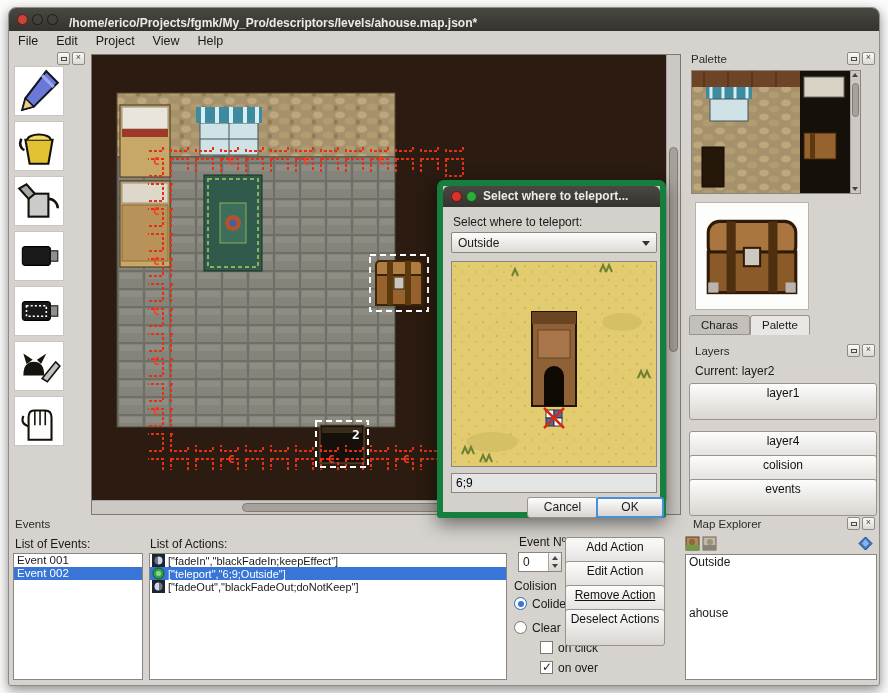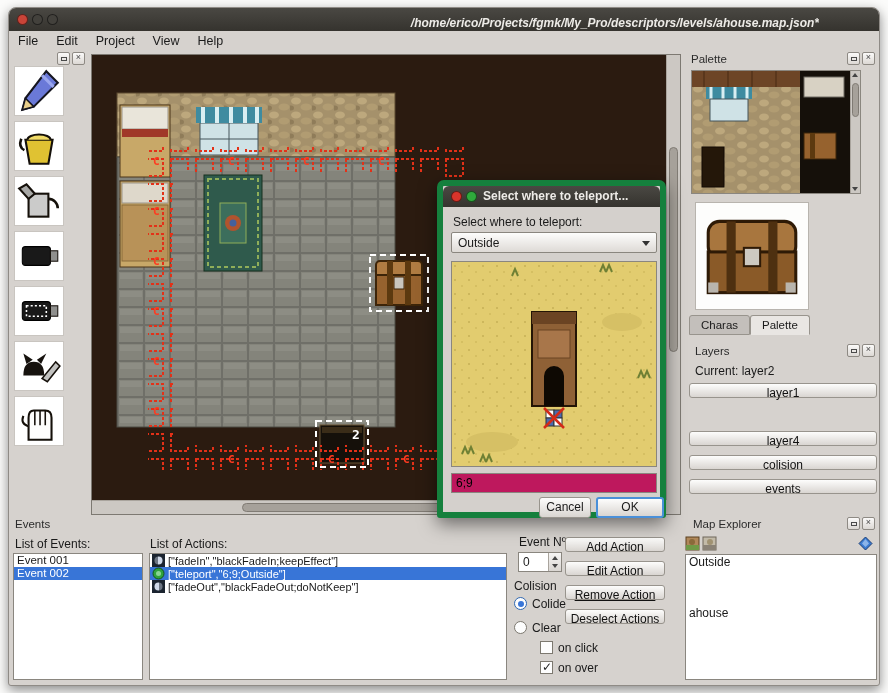--- a/index.html
+++ b/index.html
@@ -8,22 +8,22 @@
   .screen { position:relative; width:888px; height:693px; overflow:hidden; }
   .abs { position:absolute; }
 
   
   .window { position:absolute; left:8px; top:7px; width:872px; height:679px;
     background:#d6d2ce; border:1px solid #8f8b86; border-radius:8px 8px 3px 3px;
     box-shadow:0 4px 12px rgba(0,0,0,.45); }
   .titlebar { position:absolute; left:0; top:0; right:0; height:23px;
     background:linear-gradient(#4a4843,#35332e); border-radius:7px 7px 0 0; }
   .tl { position:absolute; top:6px; width:11px; height:11px; border-radius:50%; border:1px solid rgba(0,0,0,.5); }
-  .title-text { position:absolute; top:8px; left:60px; right:60px; text-align:right;
-    color:#edebe7; font-weight:bold; font-size:12px; white-space:nowrap; overflow:hidden;font-style:italic; }
+  .title-text { position:absolute; top:8px; left:60px; right:60px; text-align:left;
+    color:#edebe7; font-weight:bold; font-size:12px; white-space:nowrap; overflow:hidden; }
   .menubar { position:absolute; top:23px; left:0; right:0; height:21px; display:flex; background:#d6d2ce; }
   .menu-item { padding:3px 9px 0 9px; font-size:12.5px; }
 
   
   .dock-title { position:absolute; font-size:11.5px; color:#2b2b2b; }
   .dock-btn { position:absolute; width:13px; height:13px; border:1px solid #8e8a84;
     background:linear-gradient(#fbfaf9,#dcd8d4); border-radius:2px; }
   .dock-btn .sq { position:absolute; left:3px; top:4px; width:6px; height:4px; border:1px solid #4a4a4a; }
   .dock-btn .x { position:absolute; left:0; top:-1px; width:11px; text-align:center; font-size:9px; color:#4a4a4a; }
 
@@ -31,33 +31,33 @@
 
   .canvas-frame { position:absolute; left:82px; top:46px; width:590px; height:461px;
     border:1px solid #7d7972; background:#2b1b10; }
   .sb-v { position:absolute; background:#ccc8c3; border-left:1px solid #a9a49d; }
   .sb-h { position:absolute; background:#ccc8c3; border-top:1px solid #a9a49d; }
   .sb-thumb { position:absolute; background:#a6a19a; border:1px solid #807b74; border-radius:6px; }
   .sb-corner { position:absolute; background:#ccc8c3; }
 
   .panel-btn { position:absolute; background:linear-gradient(#fdfdfc,#d9d5d1);
     border:1px solid #98948d; border-radius:3px; font-size:12px; text-align:center;
-    line-height:19px; height:15px; color:#111; }
+    line-height:19px; height:37px; color:#111; }
   .listbox { position:absolute; background:#fff; border:1px solid #8a867f; overflow:hidden; }
   .list-row { height:13px; line-height:13px; font-size:11.5px; padding-left:3px; white-space:nowrap; }
   .list-row.selected { background:#3875d7; color:#fff; }
   .action-row { display:flex; align-items:center; gap:3px; height:13px; font-size:11px; padding-left:2px; white-space:nowrap; }
   .action-row.selected { background:#3875d7; color:#fff; }
 
   .tab { position:absolute; height:20px; line-height:19px; padding:0 11px; font-size:11.5px;
     border:1px solid #98948d; border-radius:3px 3px 0 0; background:#c3bfbb; }
   .tab.active { background:#e9e6e3; border-bottom-color:#e9e6e3; }
 
   .label { position:absolute; font-size:12px; white-space:nowrap; }
-  .field { position:absolute; background:#be185d; border:1px solid #8a867f; font-size:12px;
+  .field { position:absolute; background:#e5e5e5; border:1px solid #8a867f; font-size:12px;
     font-family:"Liberation Sans",sans-serif; padding:1px 4px; }
 
   .radio { position:absolute; width:13px; height:13px; border:1px solid #7c786f; border-radius:50%; background:#fdfdfd; }
   .radio.on { border-color:#2f67b1; }
   .radio.on::after { content:""; position:absolute; left:2.5px; top:2.5px; width:6px; height:6px; border-radius:50%; background:#3875d7; }
   .check { position:absolute; width:13px; height:13px; border:1px solid #7c786f; background:#fdfdfd; }
   .check.on::after { content:"\2713"; position:absolute; left:1px; top:-2px; font-size:12px; font-weight:bold; color:#222; }
 
   .spin { position:absolute; width:44px; height:20px; background:#fff; border:1px solid #8a867f; }
   .spin .val { position:absolute; left:4px; top:2px; font-size:12px; }
@@ -466,17 +466,17 @@
           <rect x="94" y="156" width="8" height="8" fill="#4a6ab0" stroke="#333"></rect>
           <rect x="102" y="156" width="8" height="8" fill="#ffffff" stroke="#333"></rect>
           <line x1="92" y1="146" x2="112" y2="166" stroke="#d42b18" stroke-width="2.5"></line>
           <line x1="112" y1="146" x2="92" y2="166" stroke="#d42b18" stroke-width="2.5"></line>
         </g>
       </svg>
     </div>
 
     <input class="field" style="left: 8px; top: 287px; width: 206px; height: 20px;" value="6;9">
 
-    <div class="dlg-btn" style="left:96px; width:52px;"><span>Cancel</span></div>
+    <div class="dlg-btn" style="left:84px; width:71px;"><span>Cancel</span></div>
     <div class="dlg-btn default" style="left:153px; width:68px;"><span>OK</span></div>
   </div>
 
 </div>
 
 </body></html>

